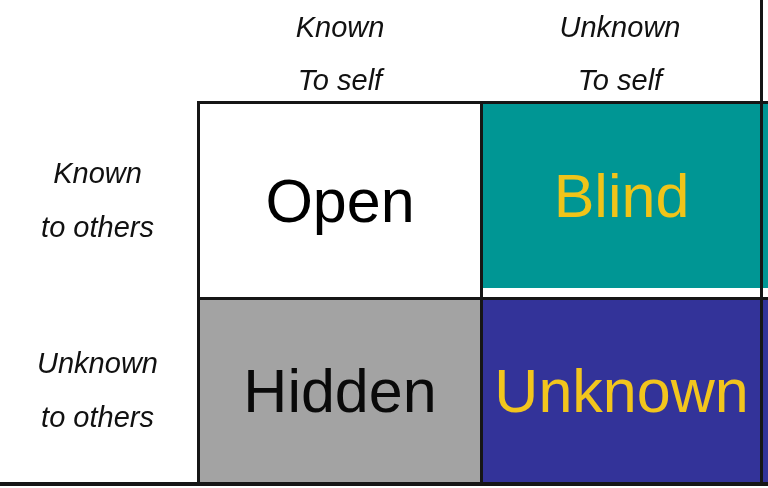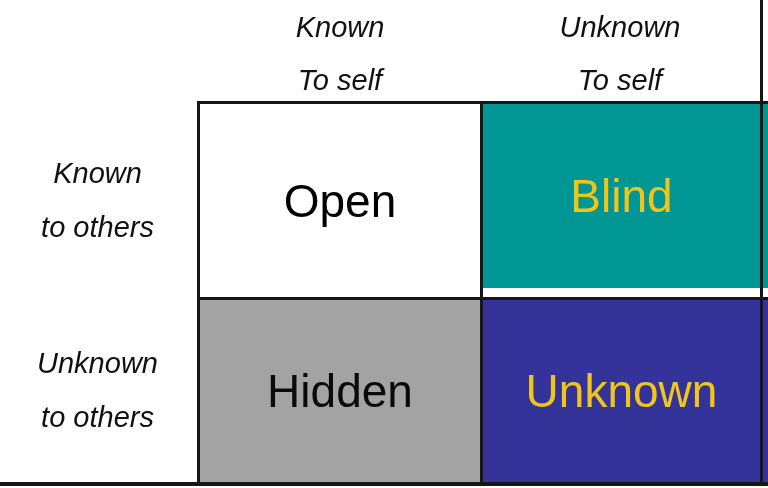--- a/index.html
+++ b/index.html
@@ -26,21 +26,21 @@
     align-items:center;
     font-style:italic;font-size:29px;color:#111;line-height:1.85;
     text-align:center;
   }
   .row-header-1{top:104px;height:193px;}
   .row-header-2{top:300px;height:182px;}
   
   .cell{
     position:absolute;
     display:flex;align-items:center;justify-content:center;
-    font-size:46px;
+    font-size:61px;
   }
   .cell-open  {left:200px;top:104px;width:280px;height:193px;}
   .cell-blind {left:483px;top:104px;width:285px;height:184px;padding-right:8px;box-sizing:border-box;}
   .cell-hidden{left:200px;top:300px;width:280px;height:182px;}
   .cell-unknown{left:483px;top:300px;width:285px;height:182px;padding-right:8px;box-sizing:border-box;}
   
   .line{position:absolute;background:#161616;}
   .line-top   {left:197px;top:101px;width:571px;height:3px;}
   .line-left  {left:197px;top:101px;width:3px;height:385px;}
   .line-mid-v {left:480px;top:101px;width:3px;height:385px;}

